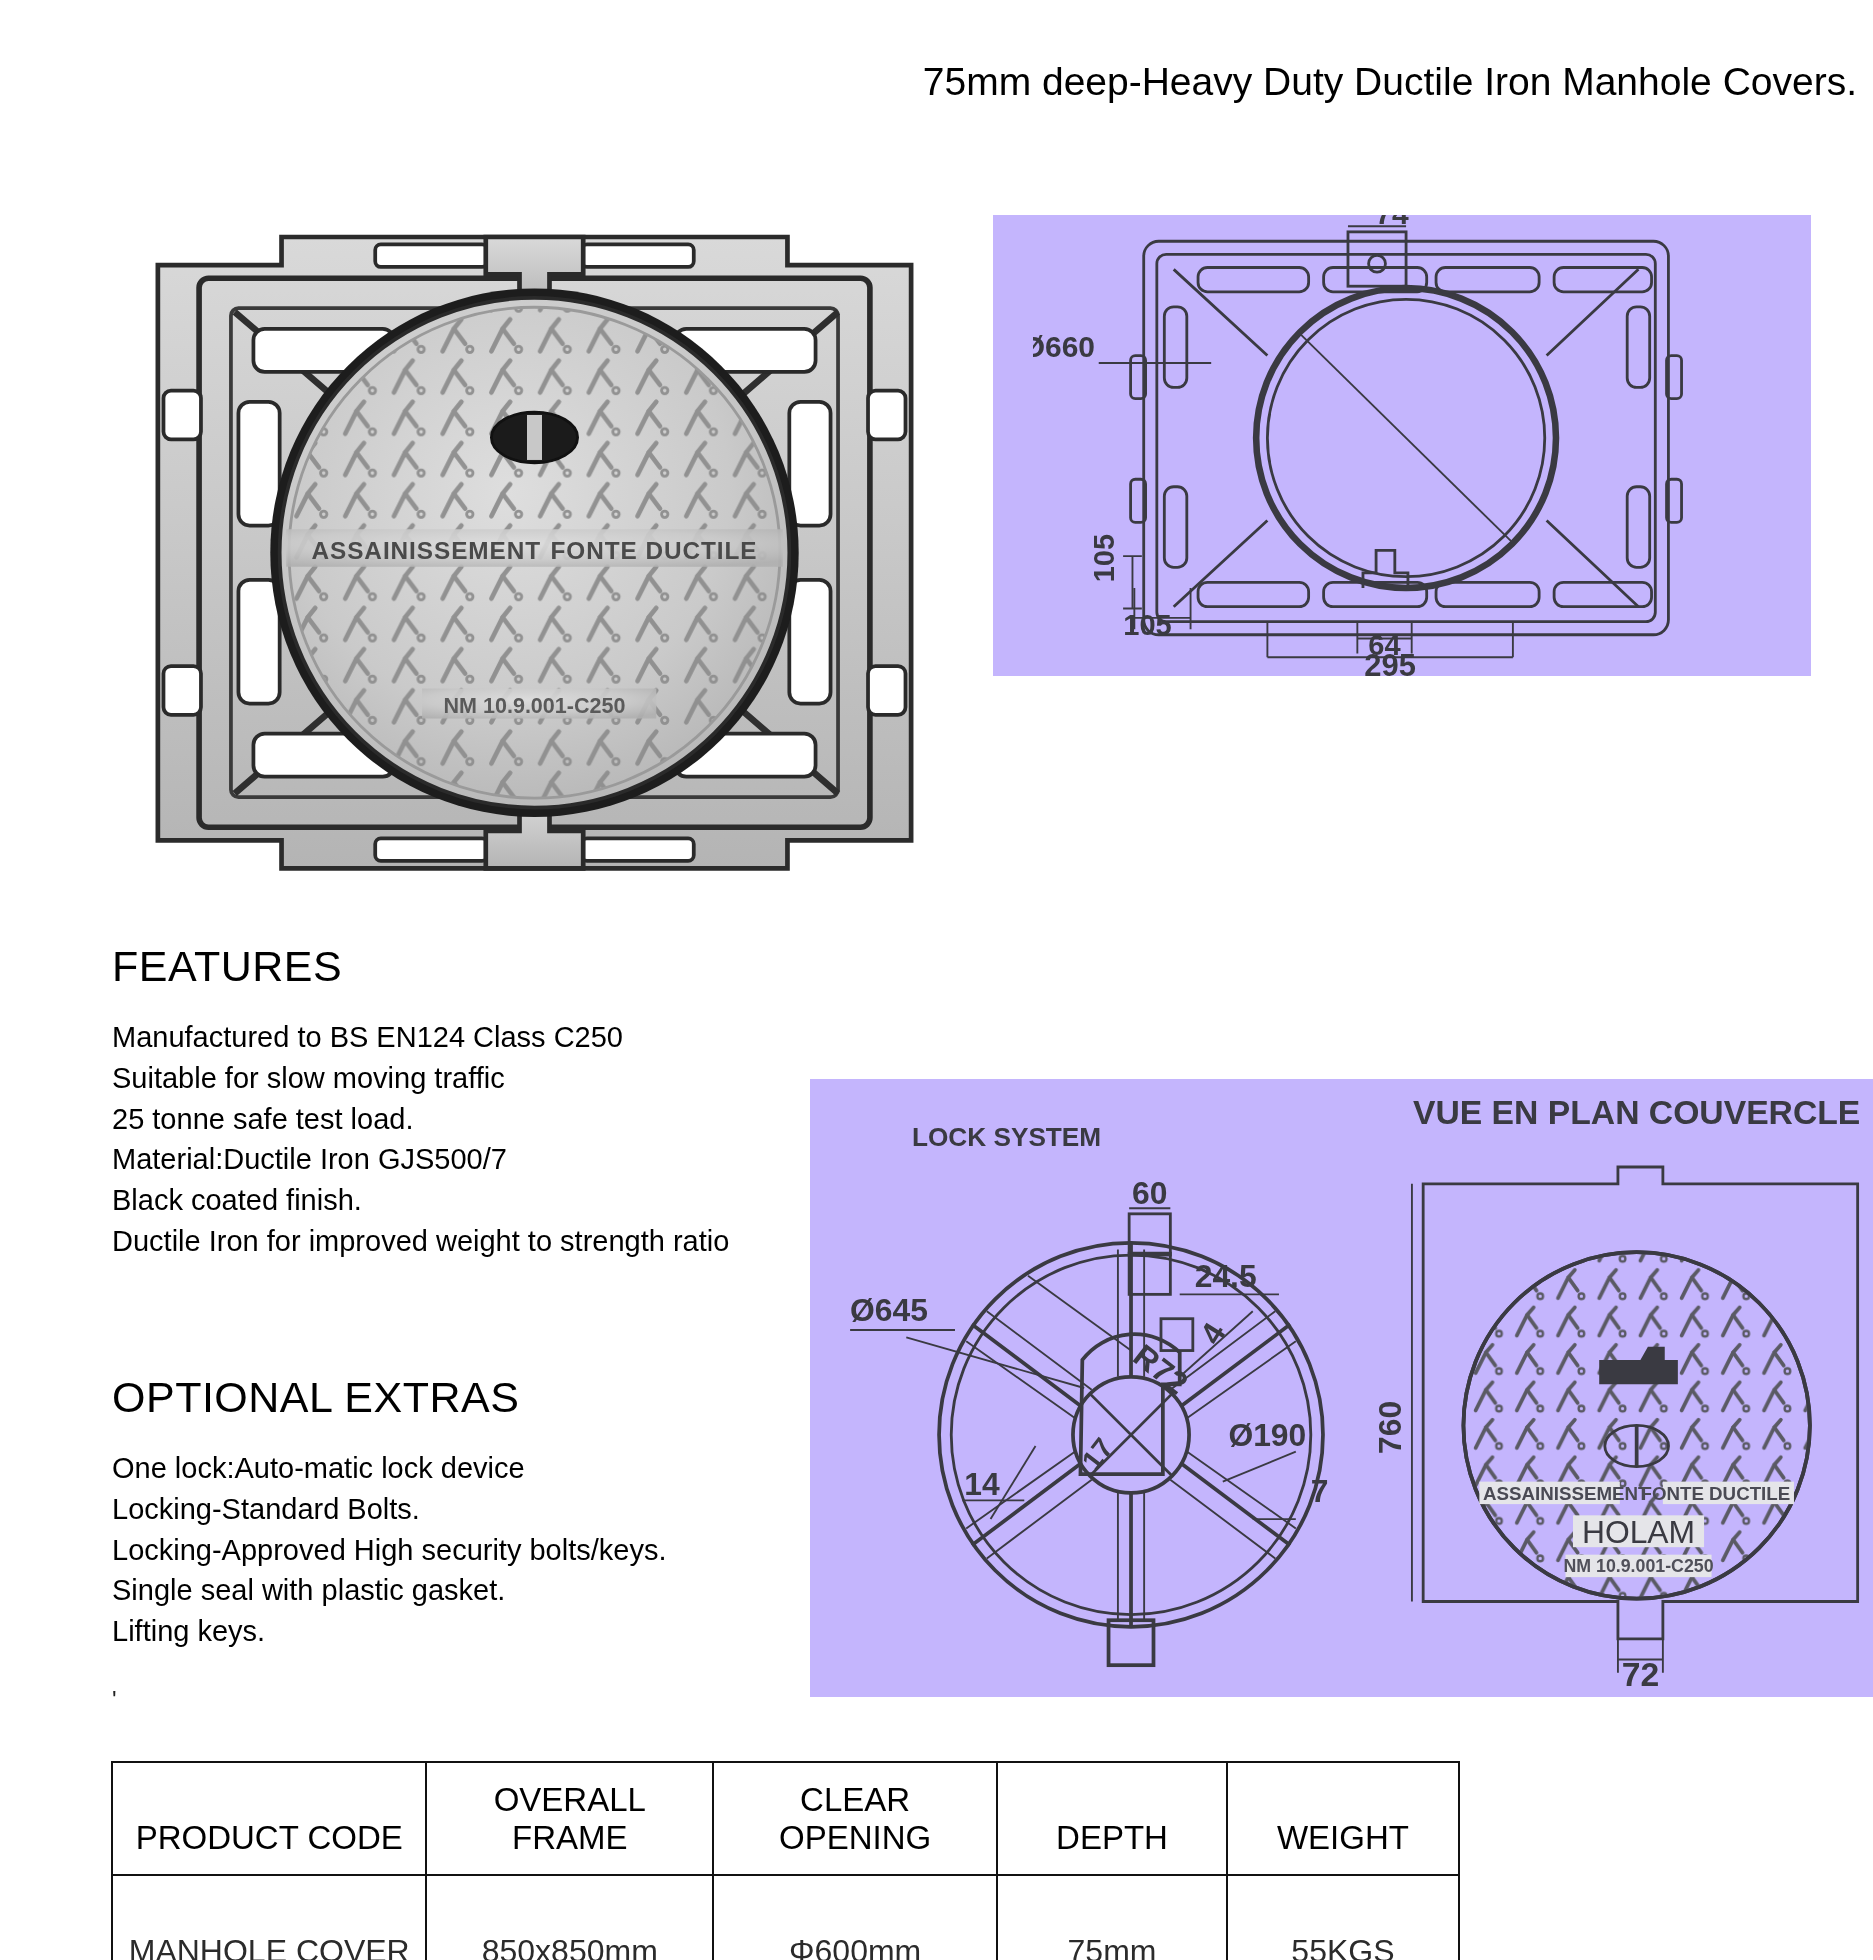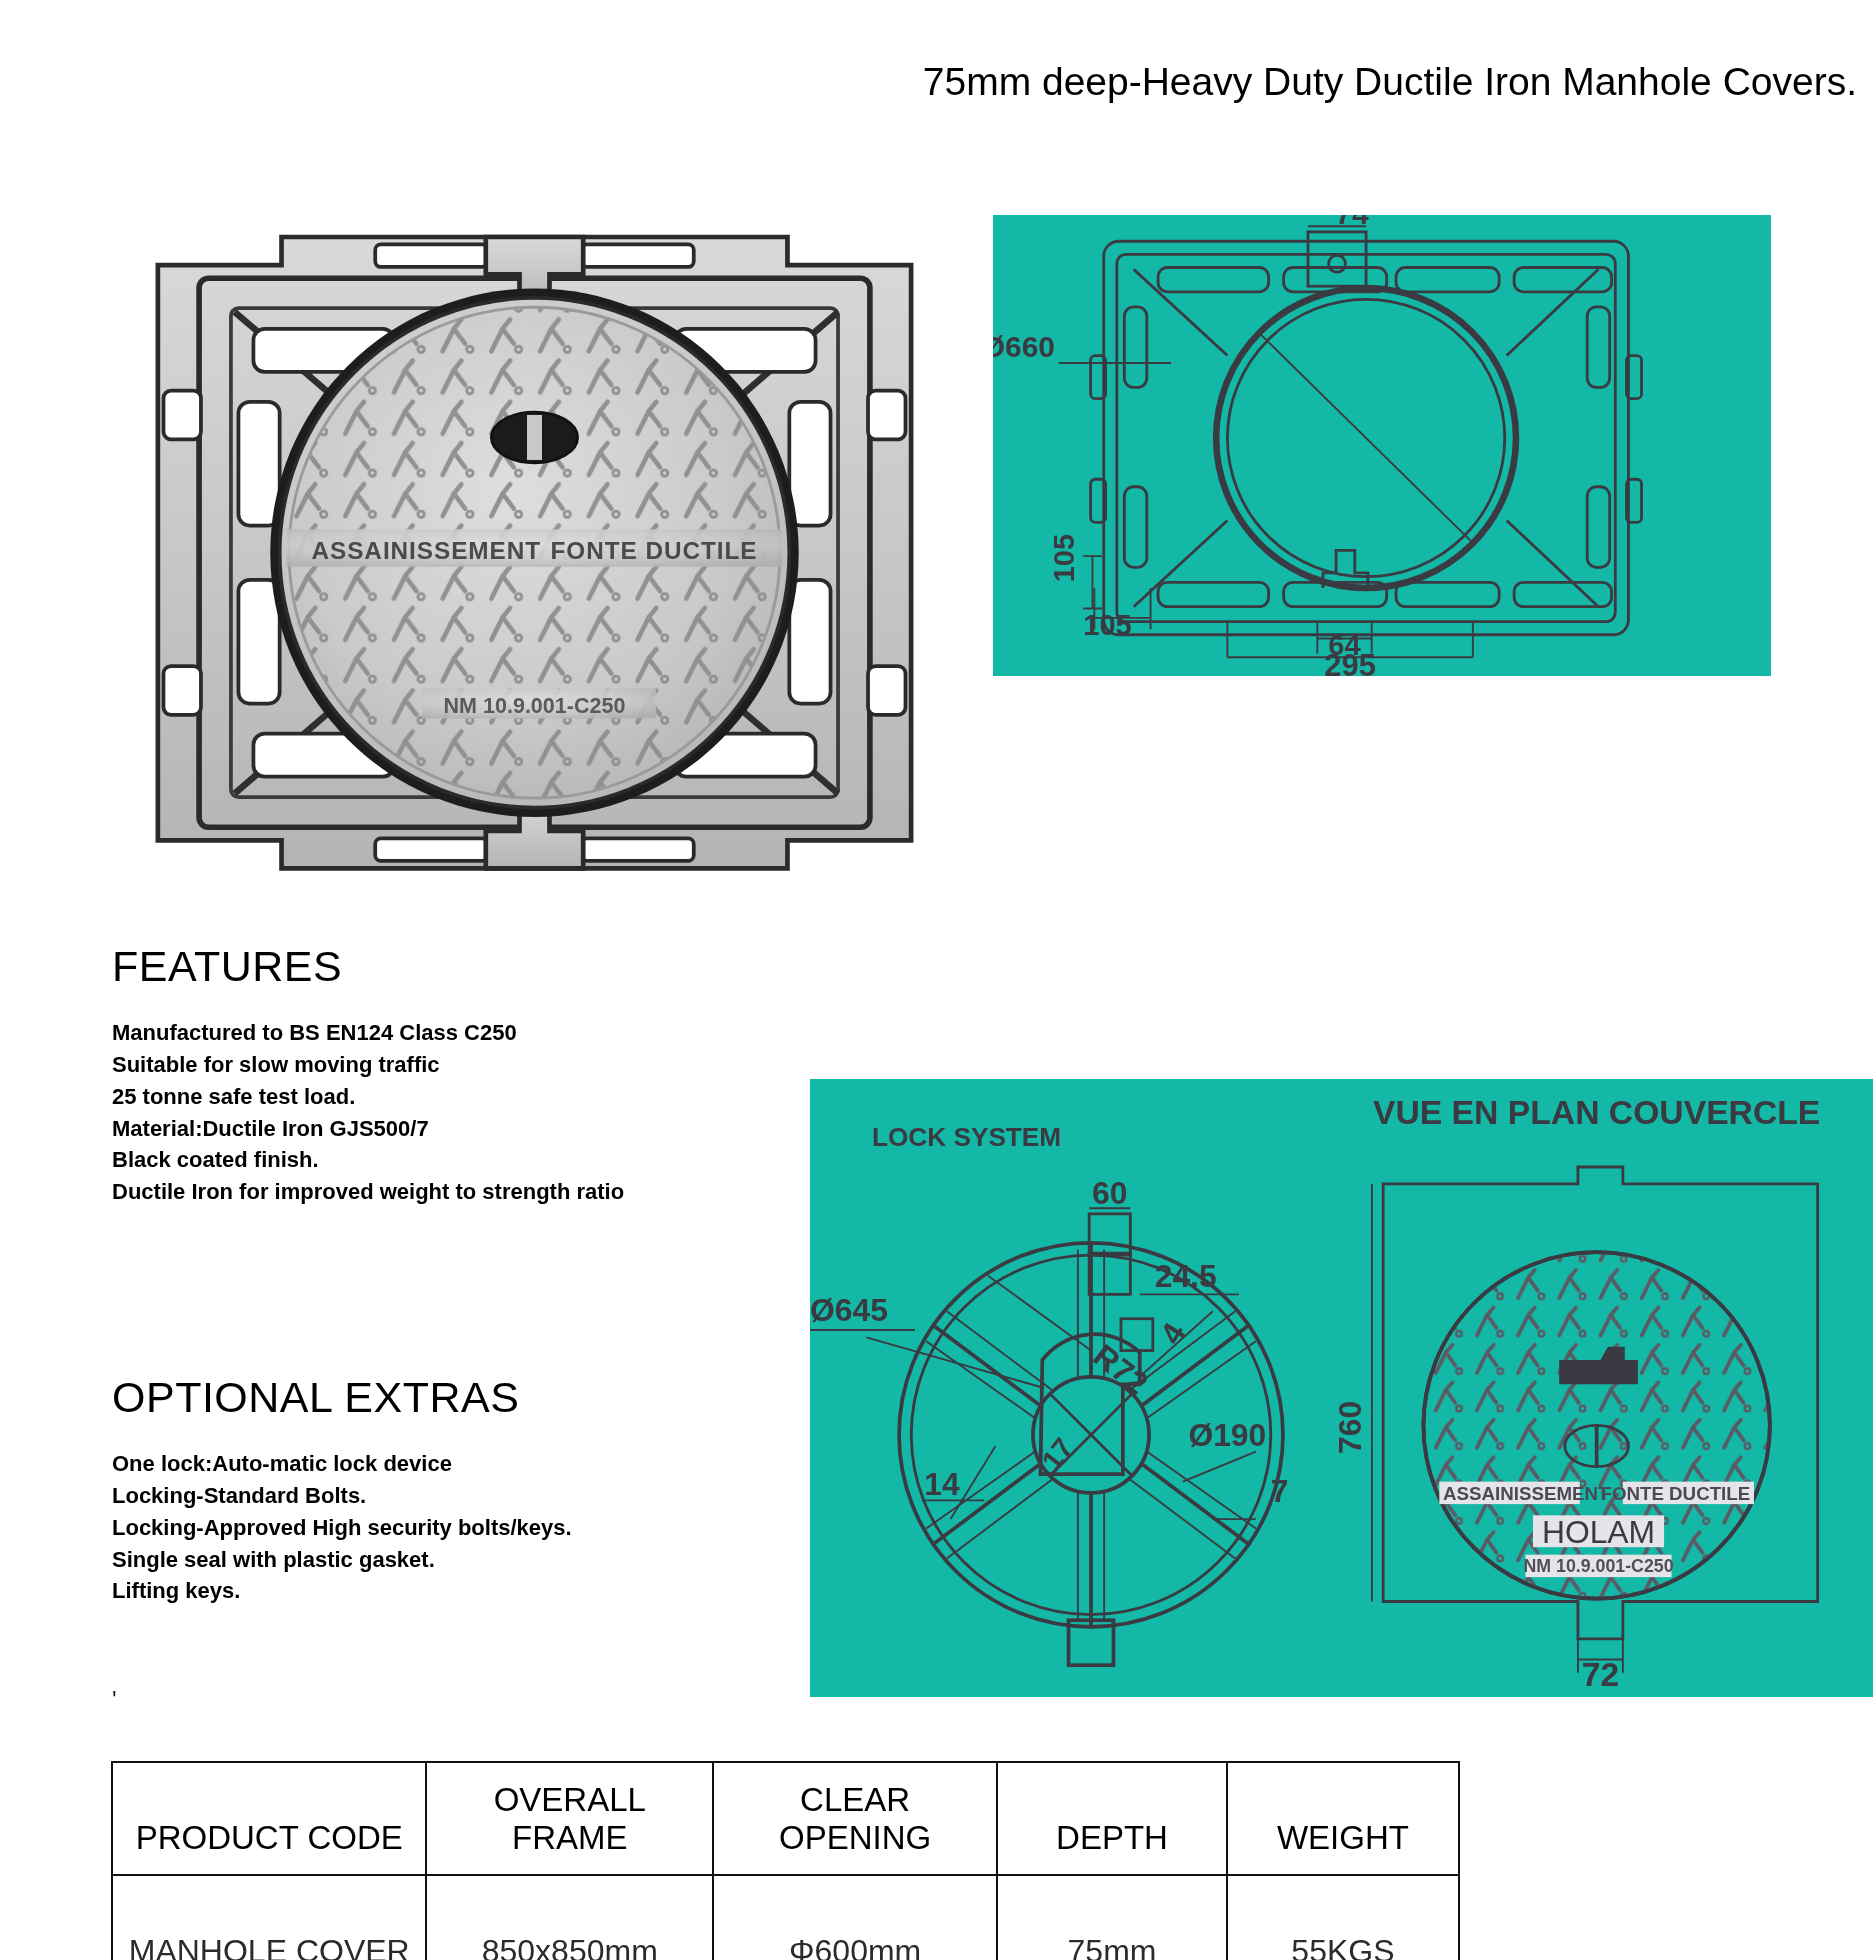--- a/index.html
+++ b/index.html
@@ -27,33 +27,33 @@
 
   
   .photo-panel{
     position:absolute;left:141px;top:192px;width:787px;height:721px;
     background:#ffffff;
   }
   .photo-stage{position:absolute;inset:0;}
 
   
   .draw-panel{
-    position:absolute;background:#14b8a6;overflow:hidden;
+    position:absolute;background:#c4b5fd;overflow:hidden;padding-left:40px;
   }
   #drawing-frame-plan{left:993px;top:215px;width:778px;height:461px;}
   #drawing-cover-plan{left:810px;top:1079px;width:1124px;height:618px;}
 
   
   .sec{position:absolute;left:112px;width:712px;}
   #features-section{top:942px;}
   #extras-section{top:1373px;}
   .sec h2{
     margin:0 0 28px 0;font-size:43px;font-weight:normal;letter-spacing:0.5px;
   }
-  .sec p{margin:0 0 3.7px 0;font-size:22px;line-height:1.28;font-weight:bold;}
+  .sec p{margin:0 0 3.7px 0;font-size:29px;line-height:1.28;}
   .tick{position:absolute;left:112px;top:1686px;font-size:24px;color:#222;}
 
   
   #spec-table{
     position:absolute;left:111px;top:1761px;width:1349px;
     border-collapse:collapse;
   }
   #spec-table td{
     border:2.8px solid #111;
     text-align:center;vertical-align:bottom;

